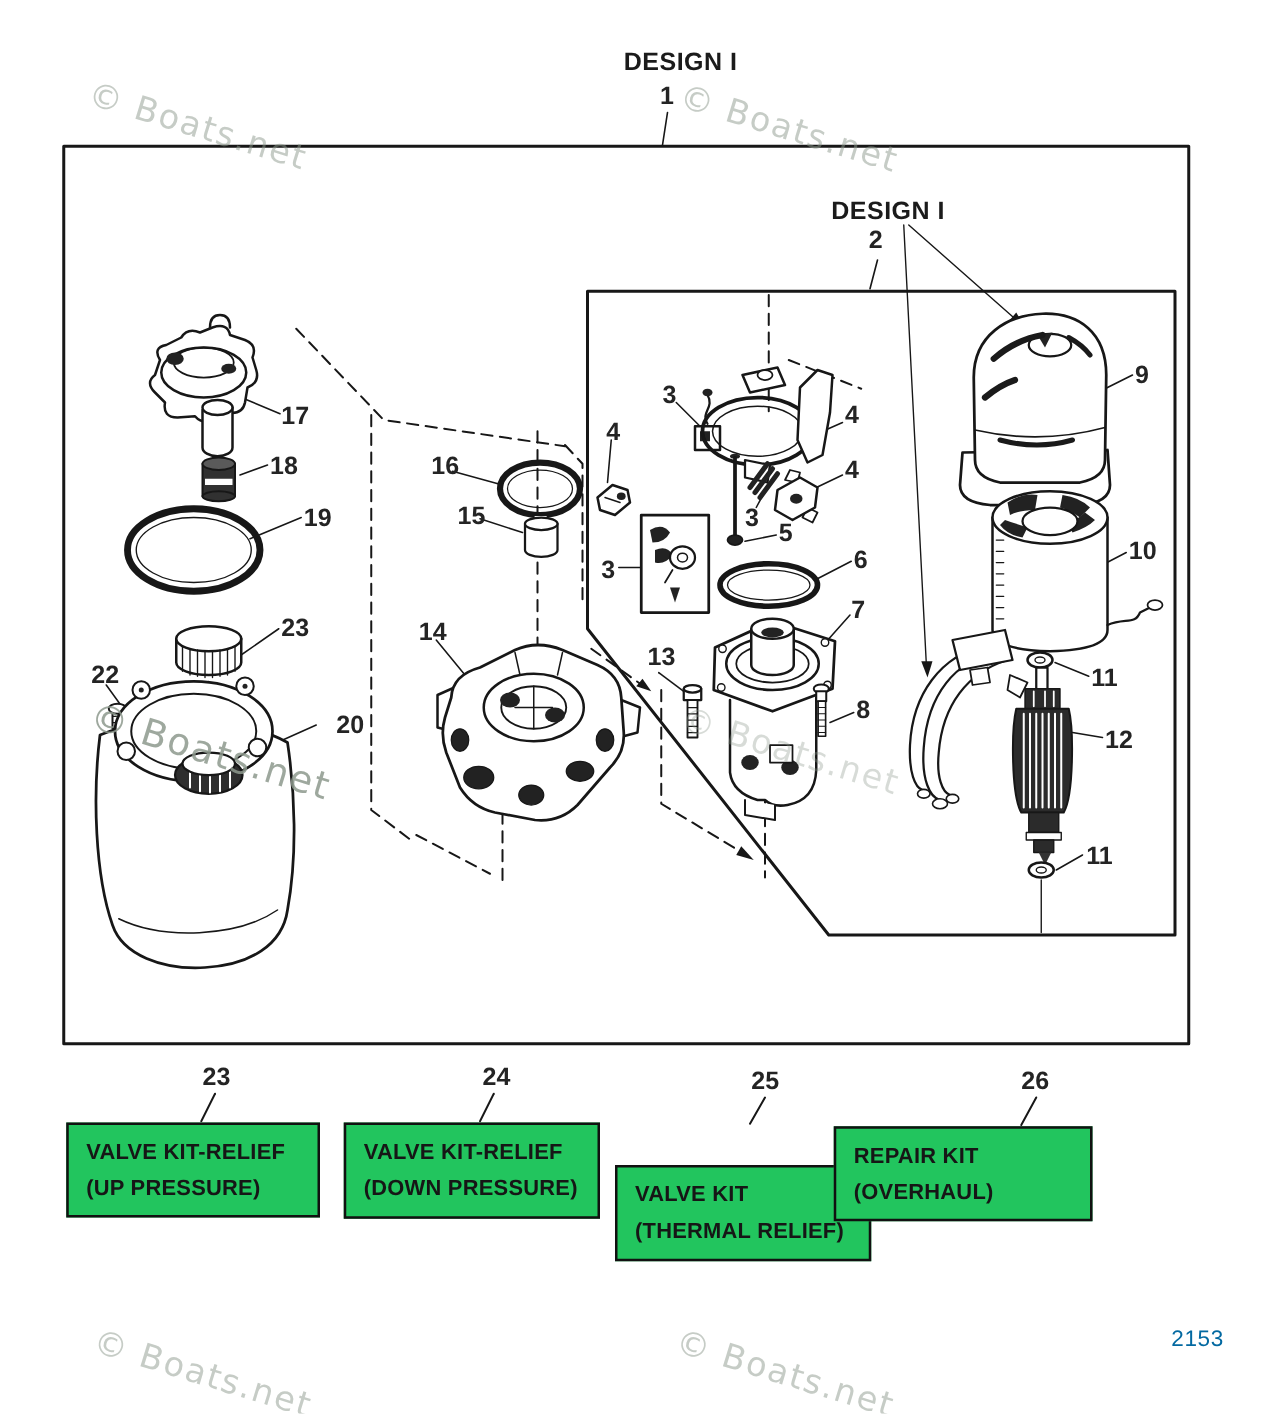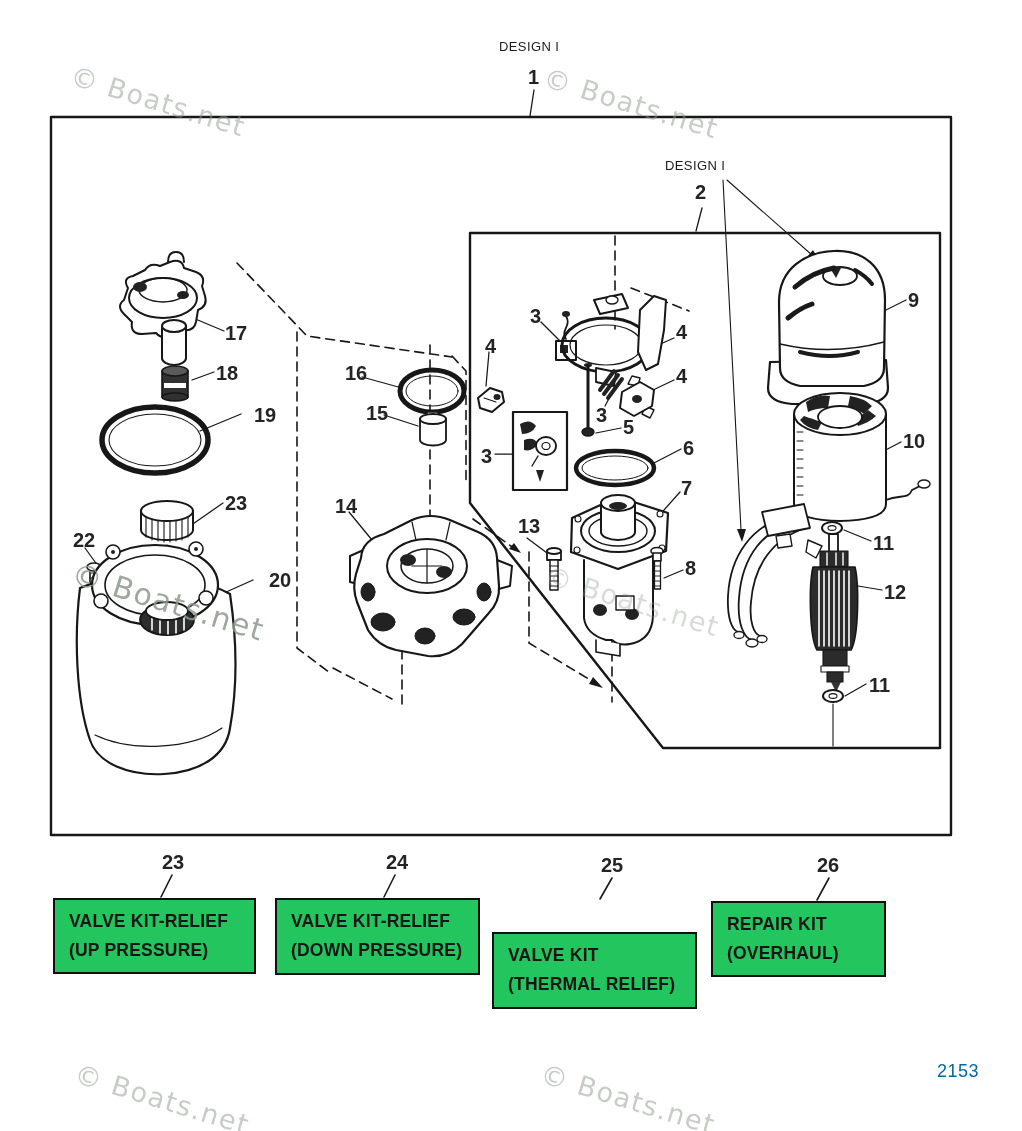--- a/index.html
+++ b/index.html
@@ -1,20 +1,20 @@
 <!DOCTYPE html>
 <html><head>
 <meta charset="utf-8">
 <style>
   *{margin:0;padding:0;box-sizing:border-box}
   html,body{background:#fff}
   .canvas{position:relative;width:1022px;height:1131px;background:#fff;
           font-family:"Liberation Sans",sans-serif;overflow:hidden}
   svg.art{position:absolute;left:0;top:0}
-  .design-title{position:absolute;font-weight:normal;font-size:13px;letter-spacing:.4px;color:#1b1b1b;white-space:nowrap}
+  .design-title{position:absolute;font-weight:bold;font-size:20px;letter-spacing:.4px;color:#1b1b1b;white-space:nowrap}
   .co{position:absolute;font-weight:bold;font-size:20px;color:#242424;white-space:nowrap}
   .kit{position:absolute;border:2.5px solid #111;background:#22c55e;padding:7px 8px 6px 14px;
        font-weight:bold;font-size:17.5px;line-height:29px;letter-spacing:.2px;color:#161616;white-space:nowrap}
   .wm{position:absolute;font-family:"DejaVu Sans",sans-serif;font-size:27px;letter-spacing:1.5px;
       color:#8e9a8e;transform:rotate(17deg);transform-origin:left top;white-space:nowrap}
   .pageno{position:absolute;left:937px;top:1061px;font-size:18px;color:#0369a1;letter-spacing:.5px}
 </style>
 </head>
 <body>
 
@@ -323,21 +323,21 @@
   <div class="wm" style="left:80px;top:1058px;opacity:.5">© Boats.net</div>
   <div class="wm" style="left:546px;top:1058px;opacity:.5">© Boats.net</div>
 
   <div class="design-title" style="left:499px;top:39px">DESIGN I</div>
   <span class="co" style="left:528px;top:66px">1</span>
   <div class="design-title" style="left:665px;top:158px">DESIGN I</div>
   <span class="co" style="left:695px;top:181px">2</span>
 
   <span class="co" style="left:225px;top:322px">17</span>
   <span class="co" style="left:216px;top:362px">18</span>
-  <span class="co" style="left:254px;top:404px">19</span>
+  <span class="co" style="left:243px;top:404px">19</span>
   <span class="co" style="left:225px;top:492px">23</span>
   <span class="co" style="left:73px;top:529px">22</span>
   <span class="co" style="left:269px;top:569px">20</span>
   <span class="co" style="left:345px;top:362px">16</span>
   <span class="co" style="left:366px;top:402px">15</span>
   <span class="co" style="left:335px;top:495px">14</span>
   <span class="co" style="left:485px;top:335px">4</span>
   <span class="co" style="left:530px;top:305px">3</span>
   <span class="co" style="left:676px;top:321px">4</span>
   <span class="co" style="left:676px;top:365px">4</span>
@@ -364,20 +364,20 @@
     <div>(UP PRESSURE)</div>
   </div>
   <div class="kit" style="left:275px;top:898px;width:205px;height:77px">
     <div>VALVE KIT-RELIEF</div>
     <div>(DOWN PRESSURE)</div>
   </div>
   <div class="kit" style="left:492px;top:932px;width:205px;height:77px">
     <div>VALVE KIT</div>
     <div>(THERMAL RELIEF)</div>
   </div>
-  <div class="kit" style="left:711px;top:901px;width:175px;height:76px">
+  <div class="kit" style="left:667px;top:901px;width:207px;height:76px">
     <div>REPAIR KIT</div>
     <div>(OVERHAUL)</div>
   </div>
 
   <div class="pageno">2153</div>
 
 </div>
 
 </body></html>

